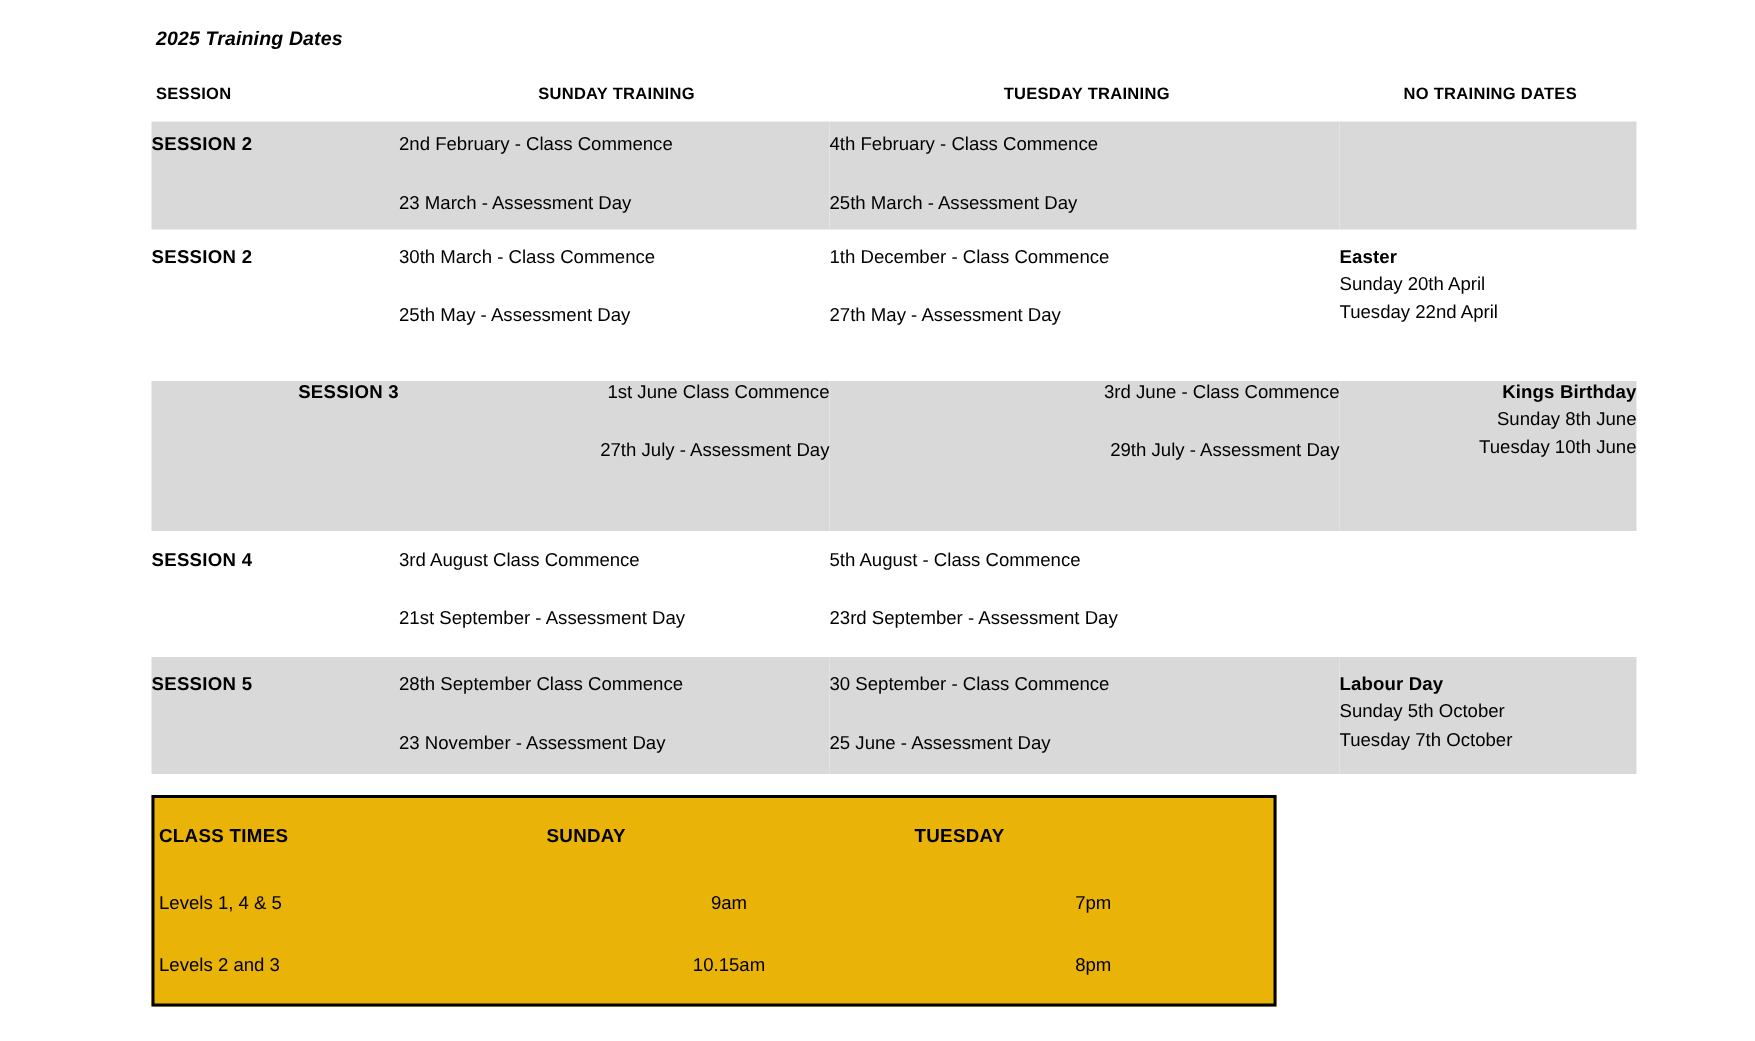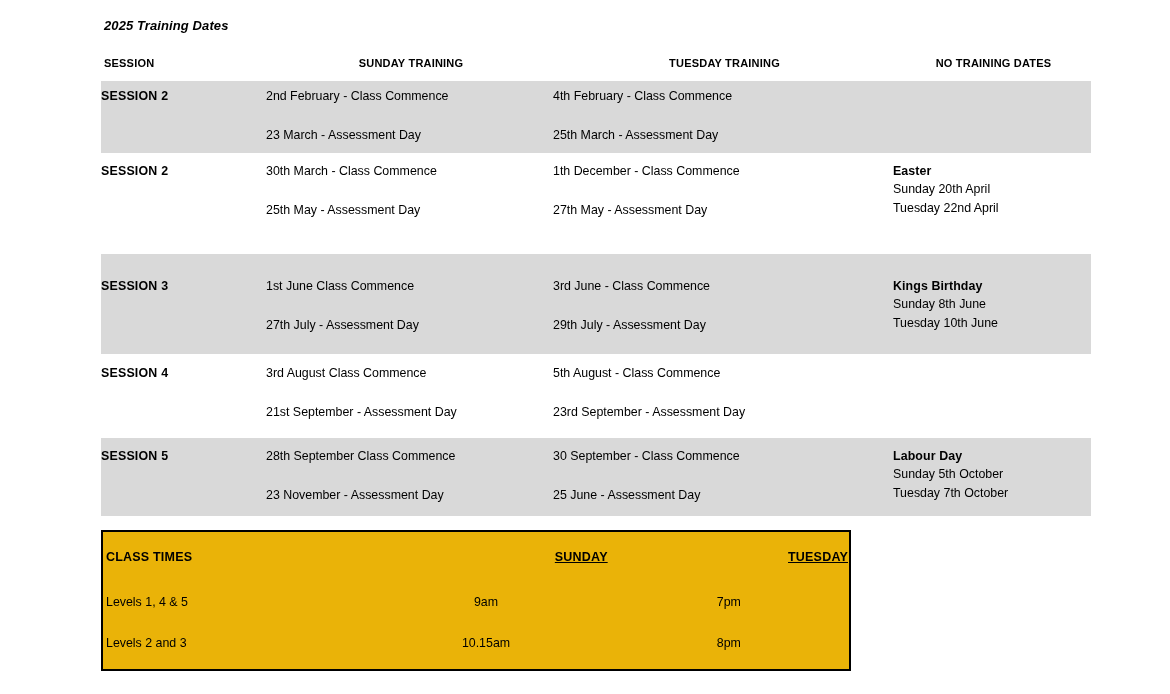--- a/index.html
+++ b/index.html
@@ -88,21 +88,21 @@
 
   
   tr#row-session-1 { height: 72px; }
   tr#row-session-2 { height: 101px; }
   tr#row-session-3 { height: 100px; }
   tr#row-session-4 { height: 84px; }
   tr#row-session-5 { height: 78px; }
 
   tr#row-session-1 td { padding-top: 9px; }
   tr#row-session-2 td { padding-top: 12px; }
-  tr#row-session-3 td { padding-top: 26px; }
+  tr#row-session-3 td { padding-top: 1px; text-align: right; }
   tr#row-session-4 td { padding-top: 13px; }
   tr#row-session-5 td { padding-top: 12px; }
 
   
   #class-times-box {
     position: absolute;
     left: 101px;
     top: 530px;
     width: 750px;
     height: 141px;
@@ -119,21 +119,21 @@
   #class-times-table col.ct-tuesday{ width: 240px; }
 
   #class-times-table th {
     font-size: 12.5px;
     font-weight: bold;
     height: 49px;
     vertical-align: middle;
     letter-spacing: 0.2px;
   }
   #class-times-table th.ct-h-label { text-align: left; padding-left: 3px; }
-  #class-times-table th.ct-h-day   { text-align: right; text-decoration: underline; }
+  #class-times-table th.ct-h-day   { text-align: left; }
 
   #class-times-table td {
     font-size: 12.4px;
     height: 41px;
     vertical-align: middle;
   }
   #class-times-table td.ct-label { text-align: left; padding-left: 3px; }
   #class-times-table td.ct-time  { text-align: center; }
 </style>
 </head>

